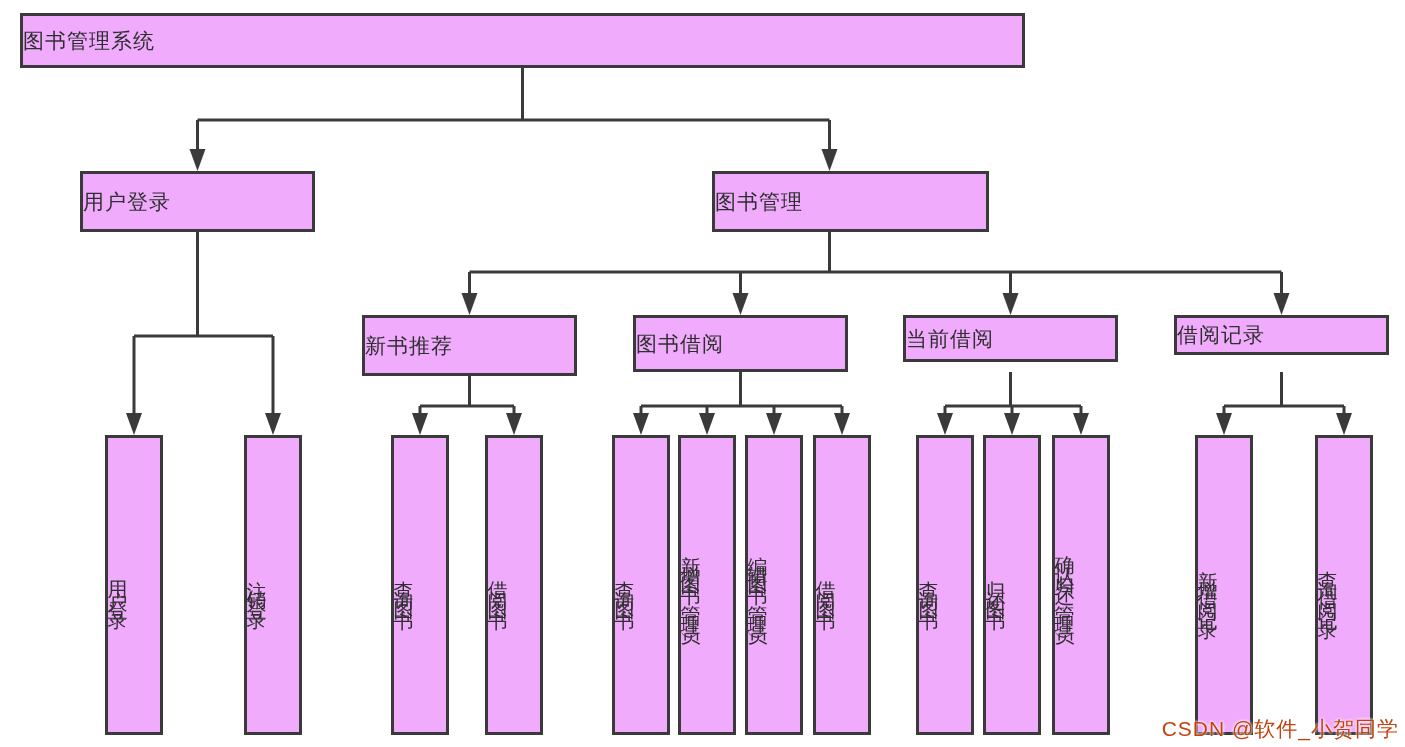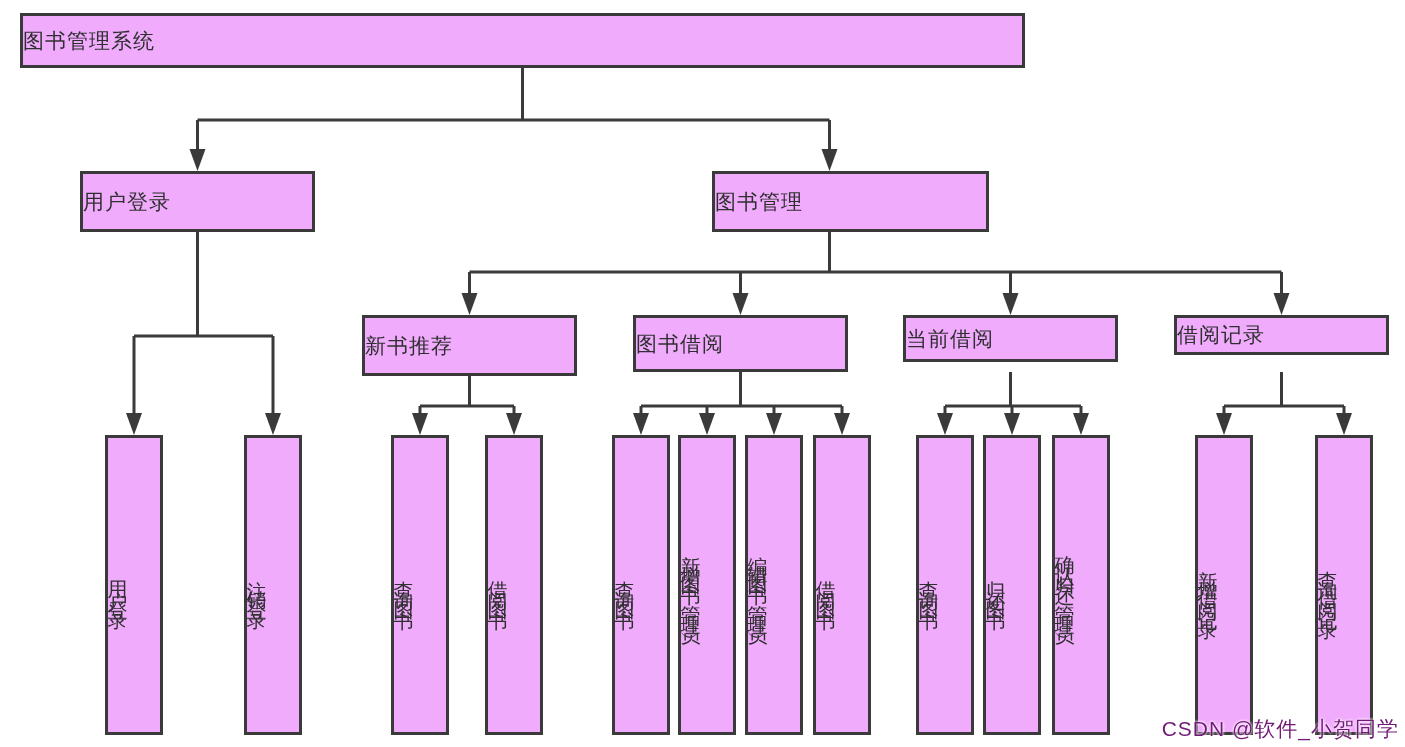--- a/index.html
+++ b/index.html
@@ -14,21 +14,21 @@
     display:flex; align-items:center; justify-content:flex-start;
     color:#2f2f2f;
   }
   .h-label { font-size:21px; letter-spacing:1px; white-space:nowrap; }
   .v-label {
     writing-mode:vertical-rl; text-orientation:mixed;
     font-size:20px; letter-spacing:10px; line-height:1; white-space:nowrap;
   }
   .watermark {
     position:absolute; right:6px; bottom:4px;
-    font-size:21px; color:#701a75; letter-spacing:1px;
+    font-size:21px; color:#c2410c; letter-spacing:1px;
     text-shadow:0 0 3px #ffffff, 0 0 3px #ffffff;
     z-index:5; white-space:nowrap;
   }
 </style>
 </head>
 <body>
 
 <div class="canvas">
 
   <svg class="wires">

